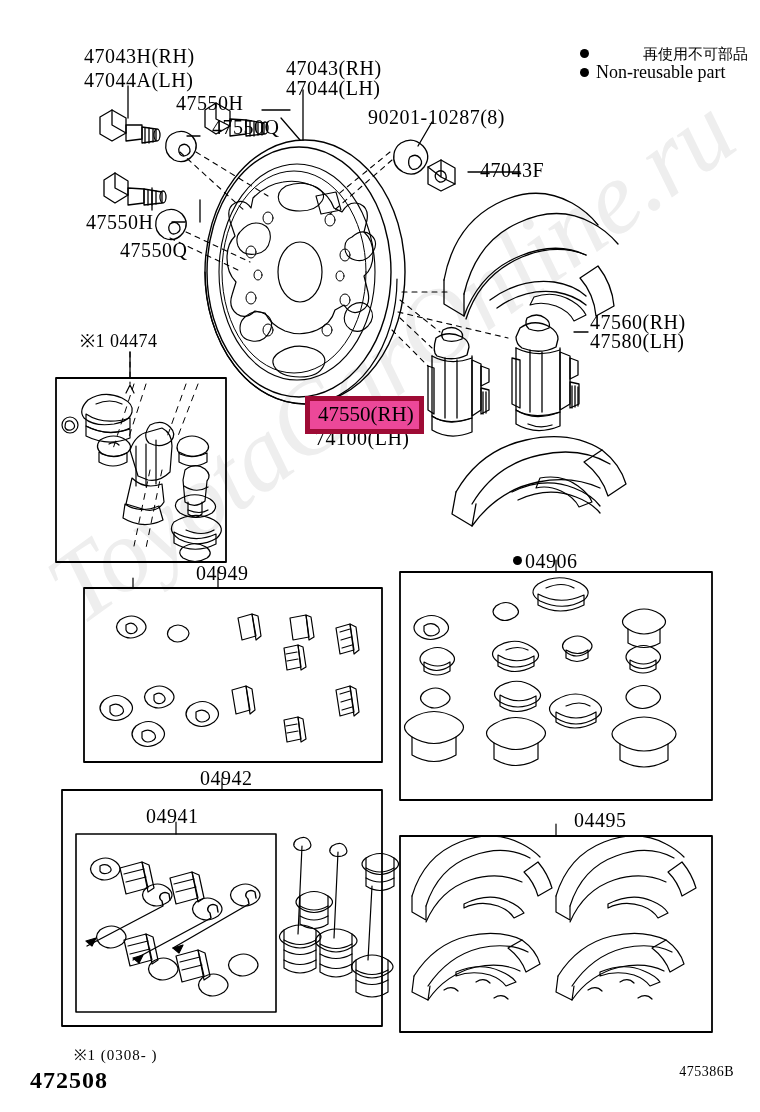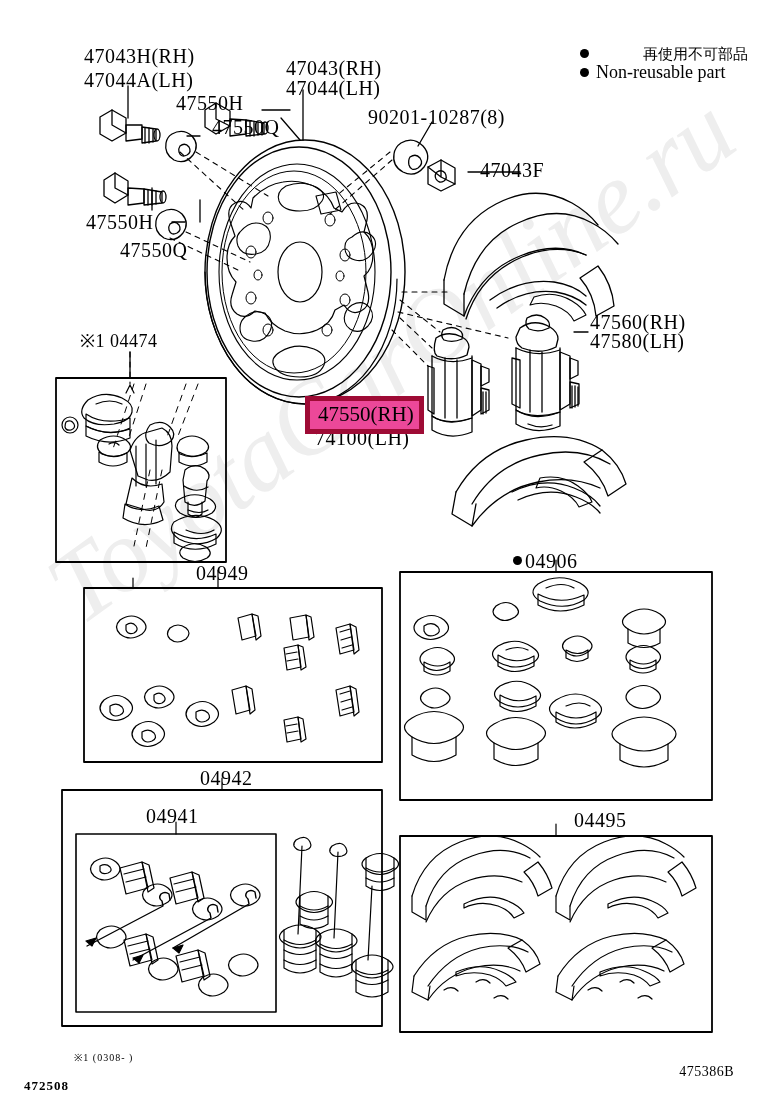--- a/index.html
+++ b/index.html
@@ -76,33 +76,33 @@
     white-space:nowrap;
   }
 
   .bullet-lbl { display:inline-flex; align-items:center; gap:3px; }
   .bullet-lbl .b {
     width:9px;height:9px;border-radius:50%;background:#000;display:inline-block;
   }
 
   
   .footer-left {
-    position:absolute; left:24px; bottom:18px;
-    font-family:"Liberation Serif", serif;
-    font-weight:bold; font-size:13px; letter-spacing:1px;
+    position:absolute; left:30px; bottom:18px;
+    font-family:"Liberation Serif", serif;
+    font-weight:bold; font-size:24px; letter-spacing:1px;
   }
   .footer-right {
     position:absolute; right:26px; bottom:32px;
     font-family:"Liberation Serif", serif;
     font-size:14px; letter-spacing:0.5px;
   }
   .note-ref {
     position:absolute; left:74px; bottom:48px;
     font-family:"Liberation Serif", serif;
-    font-size:10px; letter-spacing:1px;
+    font-size:15px; letter-spacing:1px;
   }
 </style>
 </head>
 <body>
 
 <div id="sheet">
 
   <div class="watermark">ToyotaCarOnline.ru</div>
 
   <svg class="art" viewBox="0 0 760 1112">

